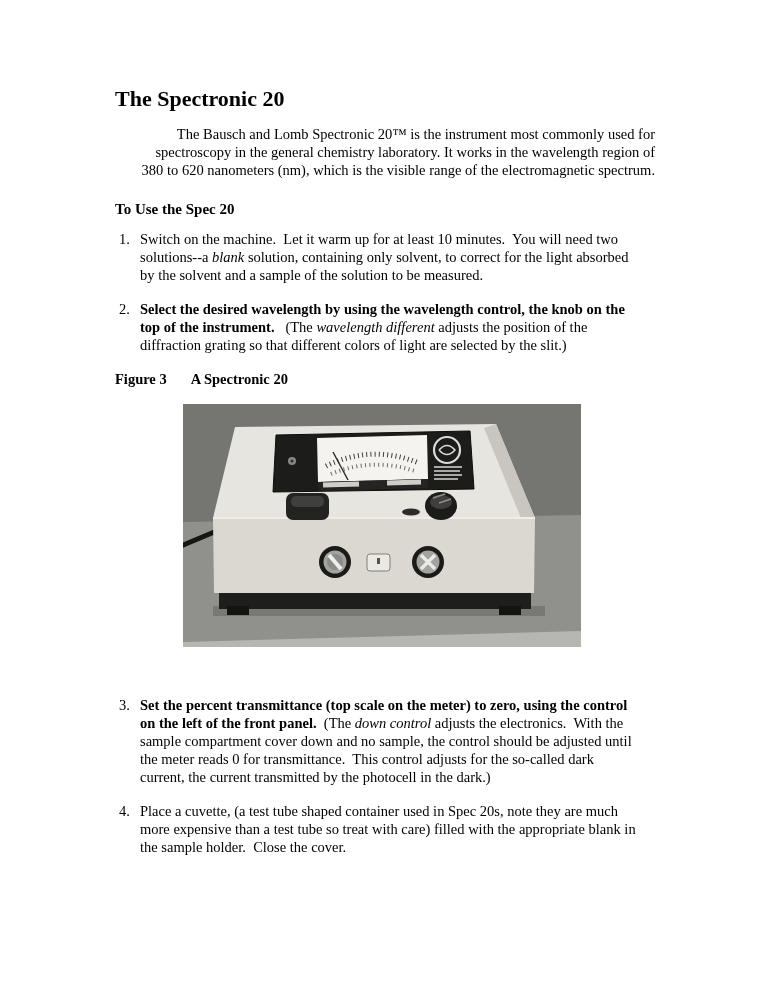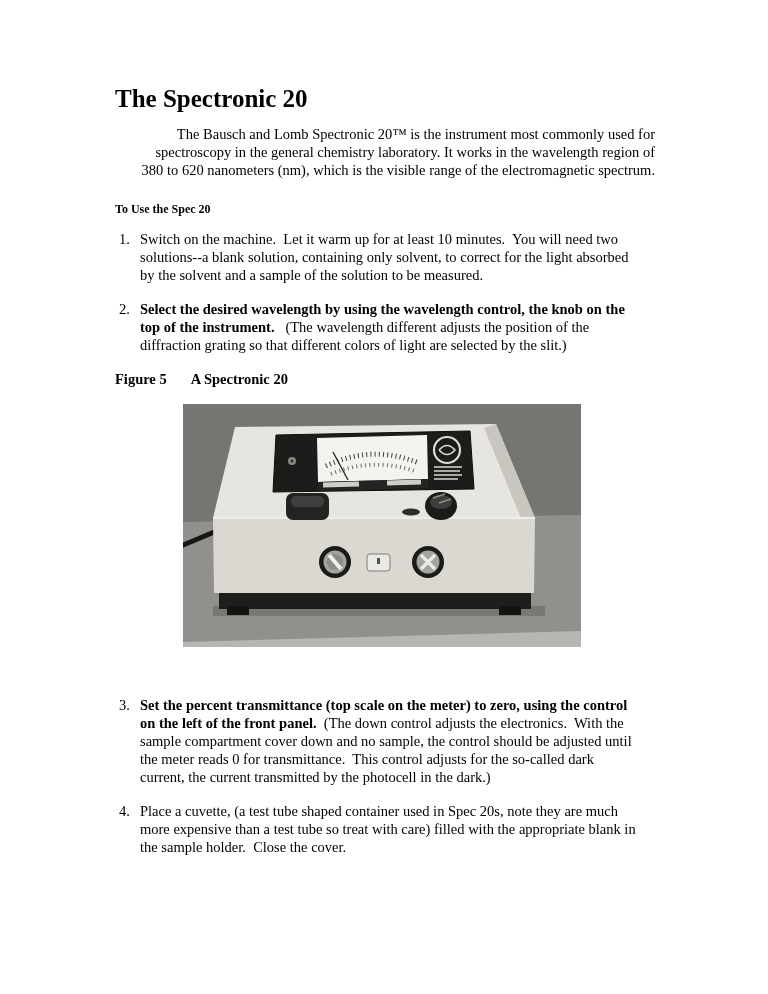--- a/index.html
+++ b/index.html
@@ -6,29 +6,29 @@
   .page{
     position:relative;
     width:768px;height:994px;
     background:#ffffff;
     font-family:"Liberation Serif", serif;
     font-size:14.5px;line-height:18px;color:#000;
     overflow:hidden;
     box-sizing:border-box;
     padding:88px 113px 0 115px;
   }
-  h1{font-size:25px;line-height:22px;font-weight:bold;margin:0 0 15px 0;}
-  h2{font-size:12px;line-height:18px;font-weight:bold;margin:0 0 12px 0;}
+  h1{font-size:22px;line-height:22px;font-weight:bold;margin:0 0 15px 0;}
+  h2{font-size:15px;line-height:18px;font-weight:bold;margin:0 0 12px 0;}
   .intro{margin:0 0 21px 0;white-space:pre-wrap;text-indent:22px;text-align:right;}
   .step{display:flex;margin:0 0 16px 0;}
   .num{flex:0 0 25px;box-sizing:border-box;padding-left:4px;}
   .step-text{flex:1;}
   .seg{white-space:pre-wrap;}
   .bo{font-weight:bold;margin-top:39px;}
-  .it{}
+  .it{font-style:italic;}
   .figcap{font-weight:bold;margin:2px 0 16px 0;}
   .figtitle{margin-left:24px;}
   .photo{margin:0 0 49px 68px;width:398px;height:243px;line-height:0;}
 </style>
 </head>
 <body>
 
 <div class="page">
 
   <h1>The Spectronic 20</h1>
@@ -47,21 +47,21 @@
   </div>
 
   <div class="step">
     <span class="num">2.</span>
     <div class="step-text"><span class="seg bo">Select the desired wavelength by using the wavelength control, the knob on the
 top of the instrument.</span><span class="seg">   (The </span><span class="seg it">wavelength different</span><span class="seg"> adjusts the position of the
 diffraction grating so that different colors of light are selected by the slit.)</span></div>
   </div>
 
   <div class="figcap">
-    <span>Figure 5</span><span class="figtitle">A Spectronic 20</span>
+    <span>Figure 3</span><span class="figtitle">A Spectronic 20</span>
   </div>
 
   <div class="photo">
     <svg viewBox="0 0 398 243" width="398" height="243" aria-hidden="true">
 
       <rect x="0" y="0" width="398" height="243" fill="#757571"></rect>
 
       <polygon points="0,118 398,111 398,243 0,243" fill="#90908c"></polygon>
       <polygon points="0,238 398,227 398,243 0,243" fill="#b6b6b2"></polygon>
 

